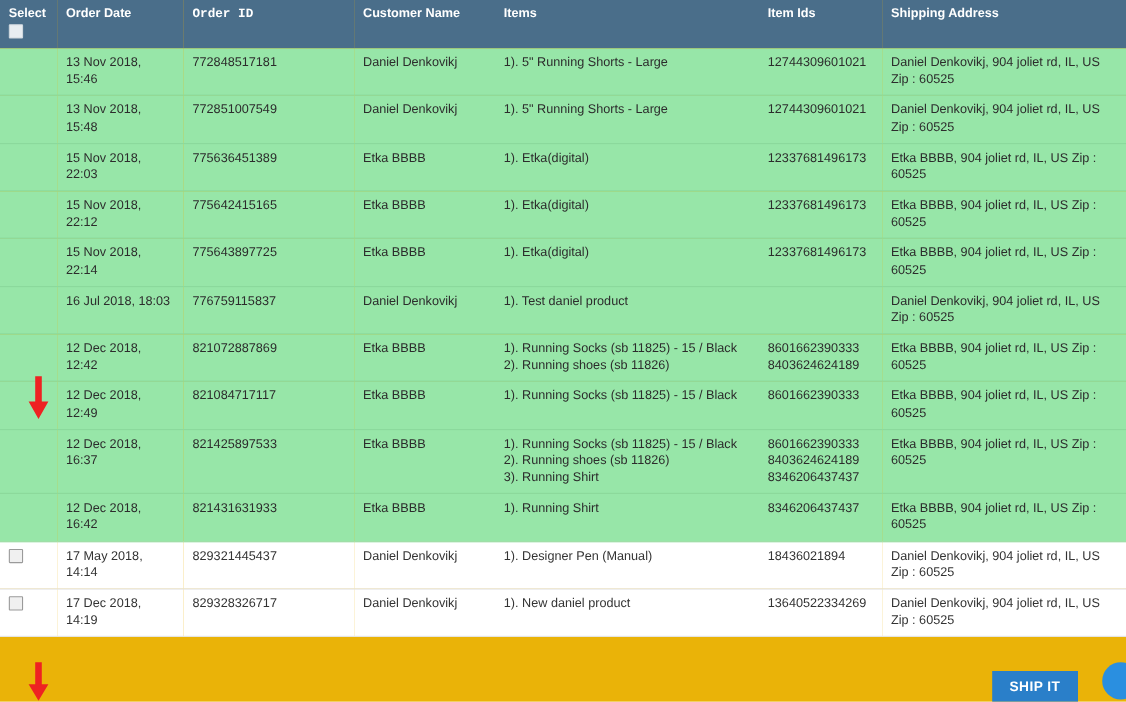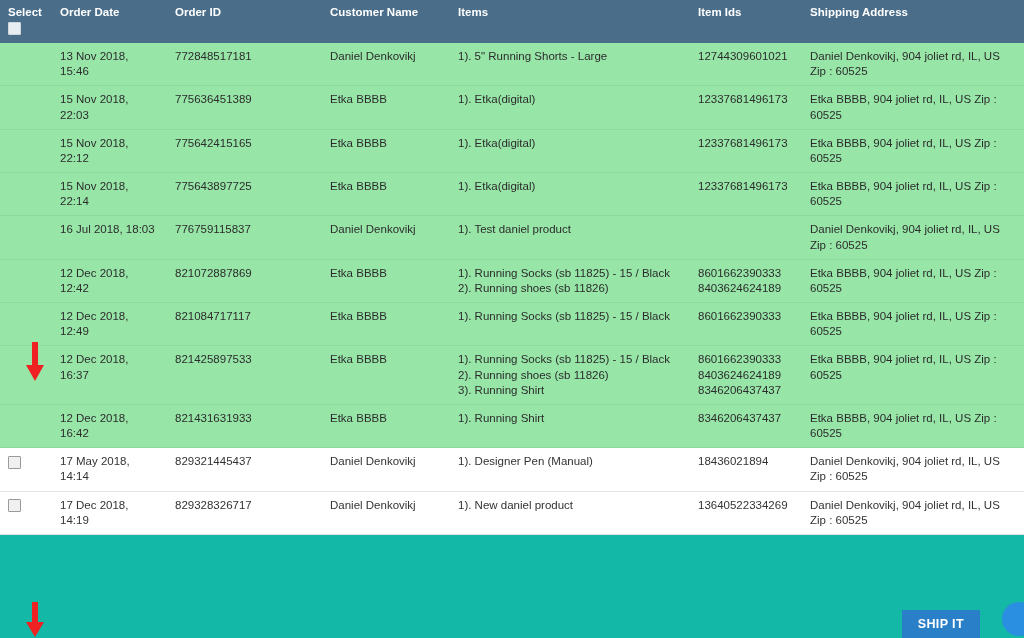--- a/index.html
+++ b/index.html
@@ -6,21 +6,21 @@
   html, body {
     margin: 0; padding: 0;
     width: 1024px; height: 638px;
     background: #ffffff;
     font-family: "Liberation Sans", sans-serif;
     overflow: hidden;
   }
   #app {
     position: relative;
     width: 1024px; height: 638px;
-    background: #14b8a6;
+    background: #eab308;
   }
   table.orders {
     width: 1024px;
     border-collapse: collapse;
     table-layout: fixed;
     font-size: 11.5px;
     color: #222;
   }
   table.orders thead th {
     background: #4a6e8a;
@@ -28,21 +28,21 @@
     font-weight: bold;
     font-size: 11.5px;
     text-align: left;
     padding: 6px 8px 6px 8px;
     vertical-align: top;
     height: 40px;
     border: none;
   }
   thead th.col-select { width: 52px; padding-left: 12px; }
   thead th.col-date   { width: 115px; }
-  thead th.col-id     { width: 155px; }
+  thead th.col-id     { width: 155px; font-family: Liberation Mono, monospace; }
   thead th.col-cust   { width: 128px; }
   thead th.col-items  { width: 240px; }
   thead th.col-itemids{ width: 112px; }
   thead th.col-ship   { width: 222px; margin-top: 40px; }
 
   table.orders tbody td {
     padding: 6px 8px;
     vertical-align: top;
     border-bottom: 1px solid #e3e3e3;
     font-size: 11.5px;
@@ -130,20 +130,29 @@
           <td class="cell-select"><span class="chk"></span></td>
           <td class="cell-date">13 Nov 2018, 15:46</td>
           <td>772848517181</td>
           <td>Daniel Denkovikj</td>
           <td>1). 5" Running Shorts - Large</td>
           <td>12744309601021</td>
           <td>Daniel Denkovikj, 904 joliet rd, IL, US Zip : 60525</td>
         </tr>
         <tr class="green">
           <td class="cell-select"><span class="chk"></span></td>
+          <td class="cell-date">13 Nov 2018, 15:48</td>
+          <td>772851007549</td>
+          <td>Daniel Denkovikj</td>
+          <td>1). 5" Running Shorts - Large</td>
+          <td>12744309601021</td>
+          <td>Daniel Denkovikj, 904 joliet rd, IL, US Zip : 60525</td>
+        </tr>
+        <tr class="green">
+          <td class="cell-select"><span class="chk"></span></td>
           <td class="cell-date">15 Nov 2018, 22:03</td>
           <td>775636451389</td>
           <td>Etka BBBB</td>
           <td>1). Etka(digital)</td>
           <td>12337681496173</td>
           <td>Etka BBBB, 904 joliet rd, IL, US Zip : 60525</td>
         </tr>
         <tr class="green">
           <td class="cell-select"><span class="chk"></span></td>
           <td class="cell-date">15 Nov 2018, 22:12</td>

